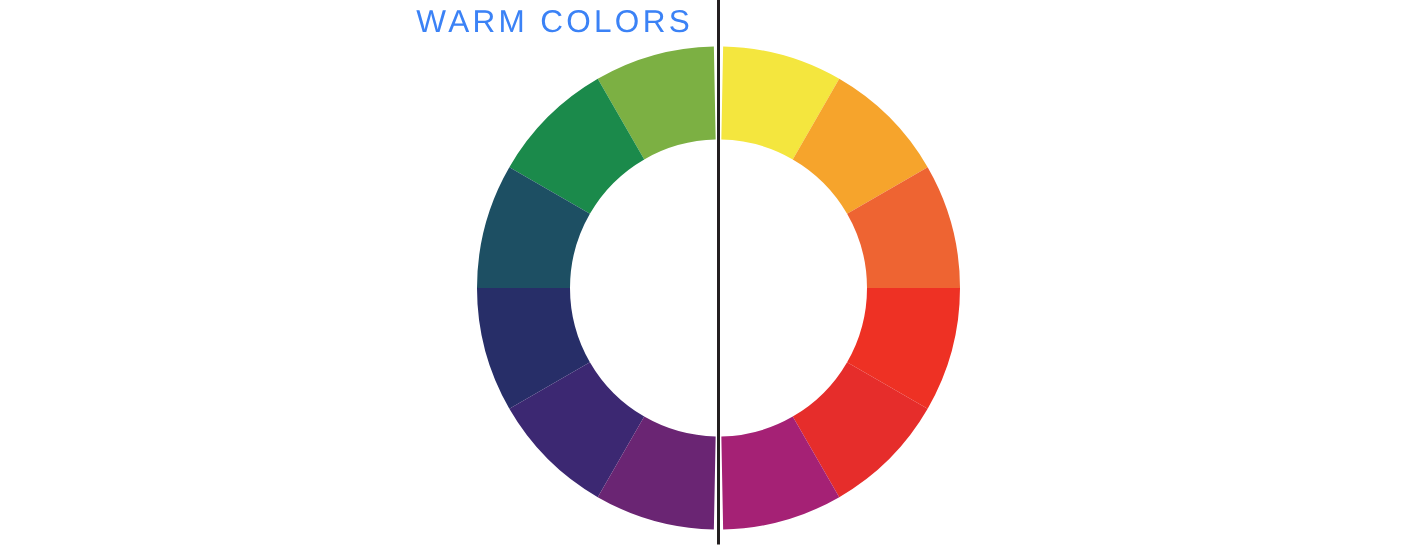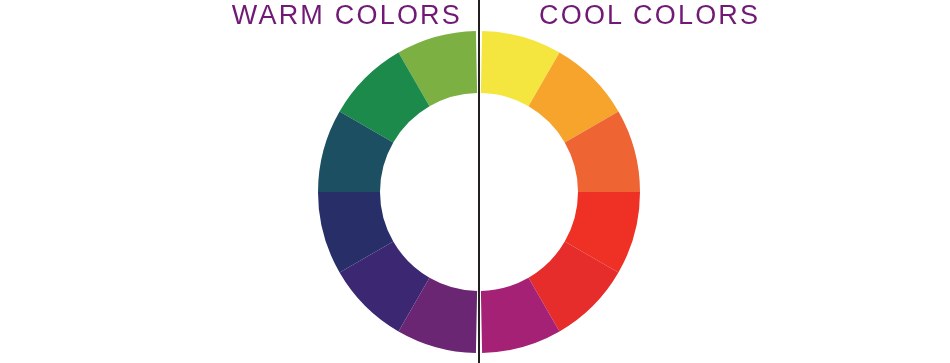--- a/index.html
+++ b/index.html
@@ -23,27 +23,26 @@
     height: 363px;
     background: #ffffff;
   }
 
   
   .heading {
     position: absolute;
     top: 0px;
     height: 30px;
     line-height: 30px;
-    font-size: 27px;
+    font-size: 21px;
     font-weight: 400;
     letter-spacing: 2.2px;
-    color: #701a75;
+    color: #3b82f6;
     white-space: nowrap;
     font-family: "Liberation Sans", sans-serif;
-    margin-left: 47px;
   }
   #warm-heading {
     right: 488px;
     text-align: right;
   }
   #cool-heading {
     left: 492px;
     text-align: left;
   }
 
@@ -64,21 +63,20 @@
     top: 0;
   }
 </style>
 </head>
 <body>
 
 <div id="stage">
 
   <div class="heading" id="warm-heading">WARM COLORS</div>
 
-  <div class="heading" id="cool-heading">COOL COLORS</div>
 
   <svg id="wheel" width="950" height="363" viewBox="0 0 950 363">
     <g id="warm-group">
         <path d="M 482.09078822635 31.029670348415294 A 161 161 0 0 1 559.5 52.56990999070538 L 528.5 106.26348502534059 A 99 99 0 0 0 480.9005467975693 93.01824449995722 Z" fill="#F4E63E"></path>
         <path d="M 559.5 52.56990999070538 A 161 161 0 0 1 618.4300900092946 111.50000000000001 L 564.7365149746595 142.5 A 99 99 0 0 0 528.5 106.26348502534059 Z" fill="#F6A42C"></path>
         <path d="M 618.4300900092946 111.50000000000001 A 161 161 0 0 1 640 192 L 578 192 A 99 99 0 0 0 564.7365149746595 142.5 Z" fill="#EE6432"></path>
         <path d="M 640 192 A 161 161 0 0 1 618.4300900092946 272.5 L 564.7365149746595 241.5 A 99 99 0 0 0 578 192 Z" fill="#EE3124"></path>
         <path d="M 618.4300900092946 272.5 A 161 161 0 0 1 559.5 331.43009000929464 L 528.5 277.7365149746594 A 99 99 0 0 0 564.7365149746595 241.5 Z" fill="#E62D2B"></path>
         <path d="M 559.5 331.43009000929464 A 161 161 0 0 1 482.09078822635 352.97032965158473 L 480.9005467975693 290.98175550004277 A 99 99 0 0 0 528.5 277.7365149746594 Z" fill="#A52175"></path>
       </g>

